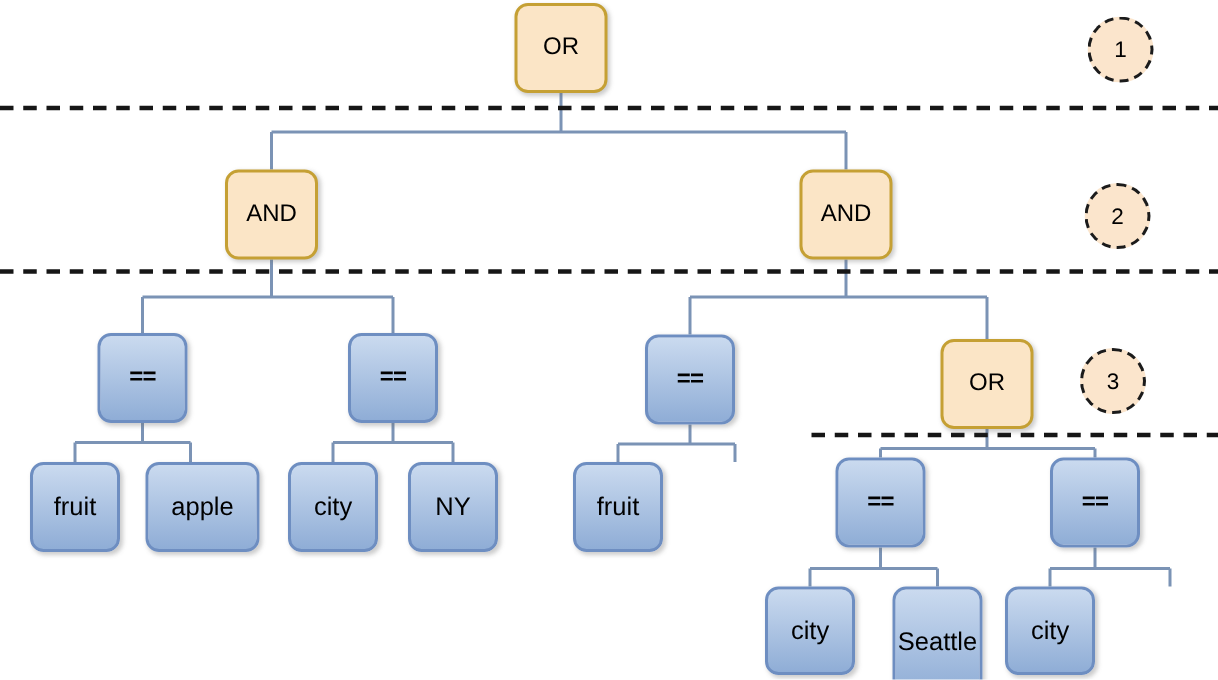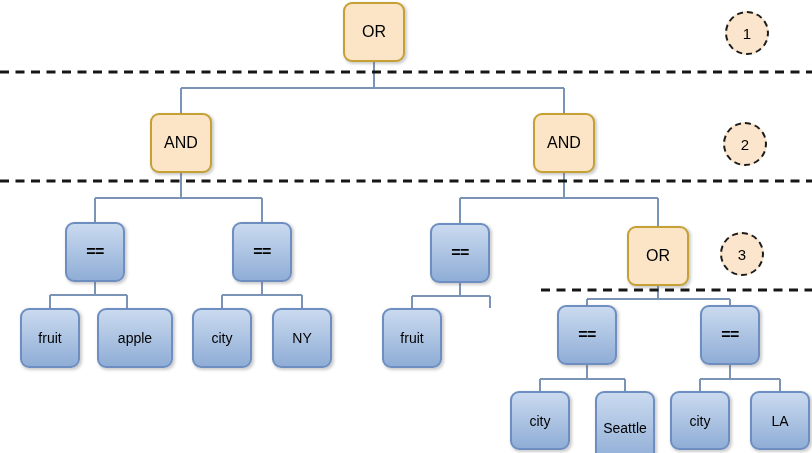--- a/index.html
+++ b/index.html
@@ -28,21 +28,21 @@
     stroke-width: 3;
     stroke-dasharray: 9 6.5;
   }
   .node {
     position: absolute;
     box-sizing: border-box;
     border-radius: 9px;
     display: flex;
     align-items: center;
     justify-content: center;
-    font-size: 14px;
+    font-size: 17px;
     color: #000;
     box-shadow: 1.5px 1.5px 3px rgba(110,110,110,0.35);
     white-space: nowrap;
   }
   .node.operator {
     background: var(--op-fill, #fbe5c6);
     border: 2px solid var(--op-border, #c5a034);
     font-size: 16px;
   }
   .node.value, .node.comparison {
@@ -157,23 +157,20 @@
     </div>
     <div class="node value" style="left: 510px; top: 391px; width: 60px; height: 59px;">
       <span>city</span>
     </div>
     <div class="node value" style="left: 595px; top: 391px; width: 60px; height: 73px;">
       <span>Seattle</span>
     </div>
     <div class="node value" style="left: 670px; top: 391px; width: 60px; height: 59px;">
       <span>city</span>
     </div>
-    <div class="node value" style="left: 750px; top: 391px; width: 60px; height: 59px;">
-      <span>LA</span>
-    </div>
     <div class="level-marker" style="left: 725px; top: 11px; width: 44px; height: 44px;">
       <span>1</span>
     </div>
     <div class="level-marker" style="left: 723px; top: 122px; width: 44px; height: 44px;">
       <span>2</span>
     </div>
     <div class="level-marker" style="left: 720px; top: 232px; width: 44px; height: 44px;">
       <span>3</span>
     </div>
   </div>

